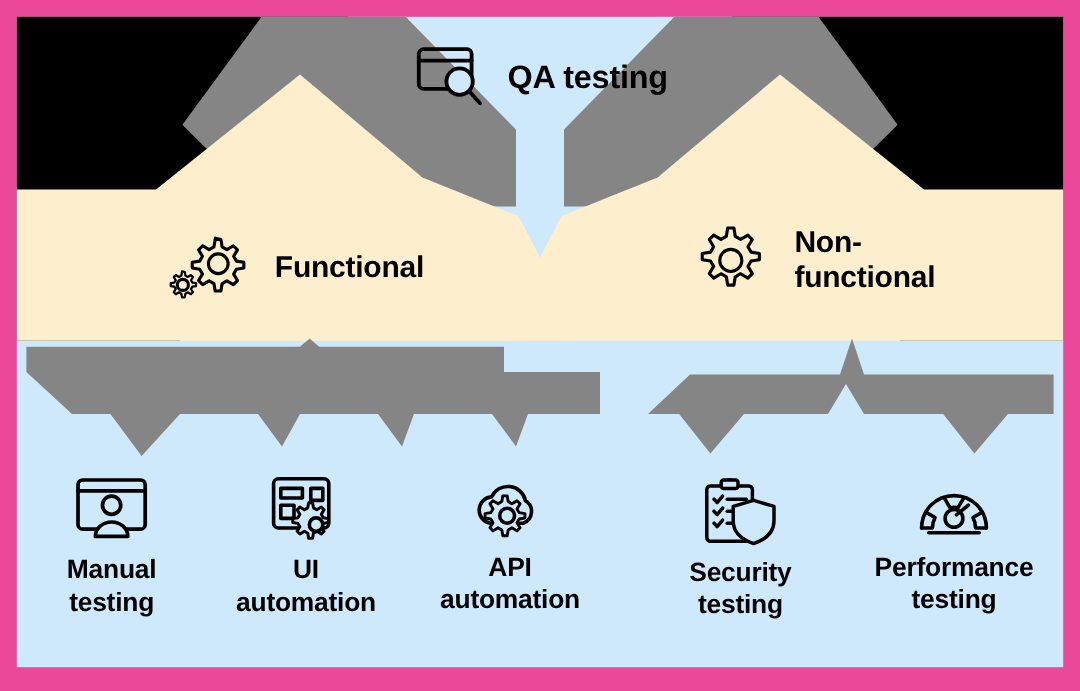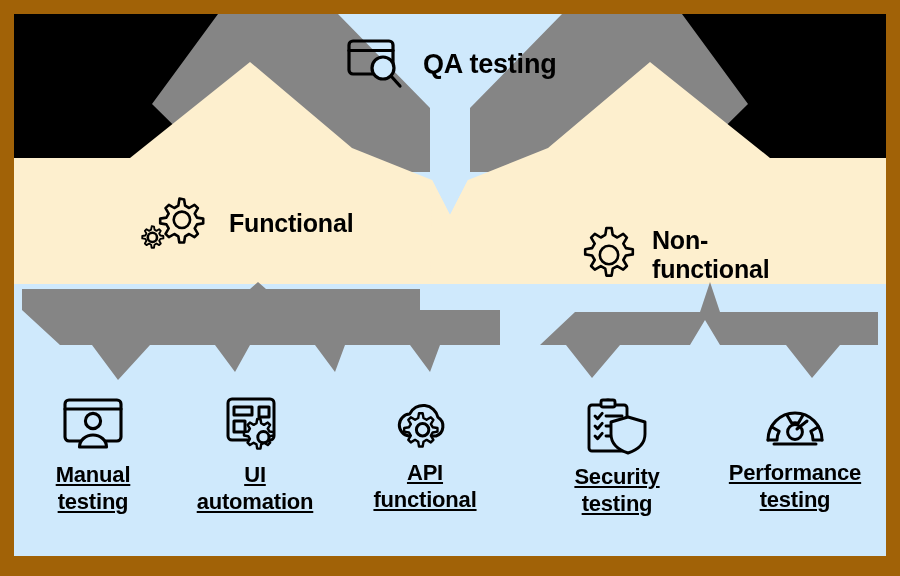--- a/index.html
+++ b/index.html
@@ -12,21 +12,21 @@
     width: 900px;
     height: 576px;
     font-family: "Liberation Sans", sans-serif;
     overflow: hidden;
   }
 
   #stage {
     position: relative;
     width: 900px;
     height: 576px;
-    background: #a16207;
+    background: #ec4899;
   }
 
   
   #shapes {
     position: absolute;
     left: 0;
     top: 0;
     width: 900px;
     height: 576px;
     display: block;
@@ -61,30 +61,29 @@
   }
 
   
   #node-qa { left: 345px; top: 36px; gap: 18px; }
   #node-qa .label { font-size: 27px; }
 
   
   #node-functional { left: 135px; top: 190px; gap: 22px; }
   #node-functional .label { font-size: 25px; }
 
-  #node-nonfunctional { left: 578px; top: 186px; gap: 12px; margin-top: 38px; }
+  #node-nonfunctional { left: 578px; top: 186px; gap: 22px; }
   #node-nonfunctional .label { font-size: 25px; line-height: 1.18; }
 
   
   .leaf { width: 170px; top: 396px; }
   .leaf .label {
     font-size: 22px;
     line-height: 1.22;
     text-align: center;
-    text-decoration: underline;
   }
 
   #leaf-manual       { left: 8px;   }
   #leaf-ui           { left: 170px; align-items: center; }
   #leaf-api          { left: 340px; }
   #leaf-security     { left: 532px; }
   #leaf-performance  { left: 710px; align-items: center; }
 
   svg.ico { overflow: visible; }
 </style>
@@ -220,21 +219,21 @@
                    l-3.2,5.3 l2.3,3.9 l6.0,1.0 l0,4.6 l-6.0,1.0 l-2.3,3.9
                    l3.2,5.3 l-3.2,3.2 l-5.3,-3.2 l-3.9,2.3 l-1.0,6.0 l-4.6,0
                    l-1.0,-6.0 l-3.9,-2.3 l-5.3,3.2 l-3.2,-3.2 l3.2,-5.3
                    l-2.3,-3.9 l-6.0,-1.0 l0,-4.6 l6.0,-1.0 l2.3,-3.9
                    l-3.2,-5.3 l3.2,-3.2 l5.3,3.2 l3.9,-2.3 Z" transform="scale(0.80) translate(5,3)"></path>
           <circle cx="31.6" cy="33.8" r="6.2"></circle>
         </g>
       </svg>
     </span>
     <span class="label">API
-functional</span>
+automation</span>
   </div>
 
   <div class="node-stack leaf" id="leaf-security">
     <span class="icon">
       <svg class="ico" width="66" height="58" viewBox="0 0 66 58" fill="none" stroke="#000" stroke-width="2.9" stroke-linecap="round" stroke-linejoin="round">
 
         <path d="M8,9 h32 a3,3 0 0 1 3,3 v40 a3,3 0 0 1 -3,3 h-32
                  a3,3 0 0 1 -3,-3 v-40 a3,3 0 0 1 3,-3 Z" fill="#cfe9fc"></path>
 
         <path d="M18,9 a6,5 0 0 1 12,0" fill="#cfe9fc"></path>

